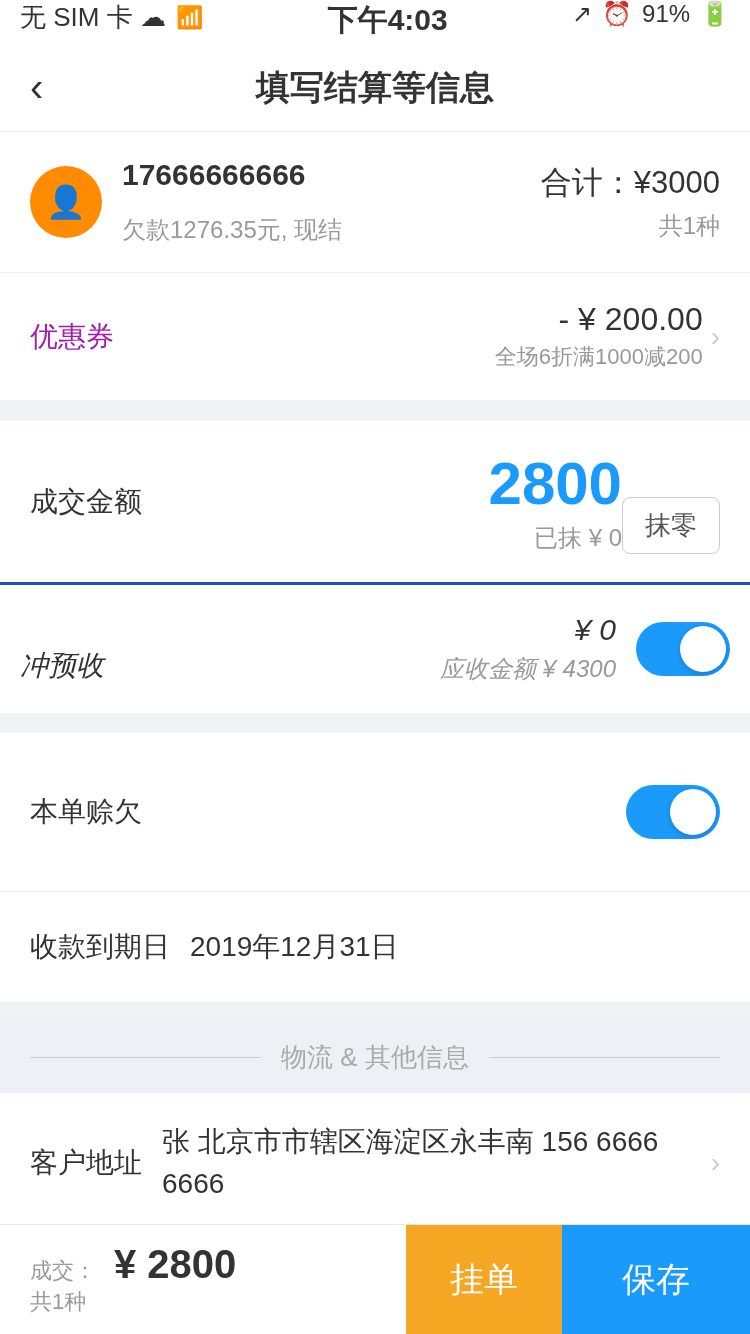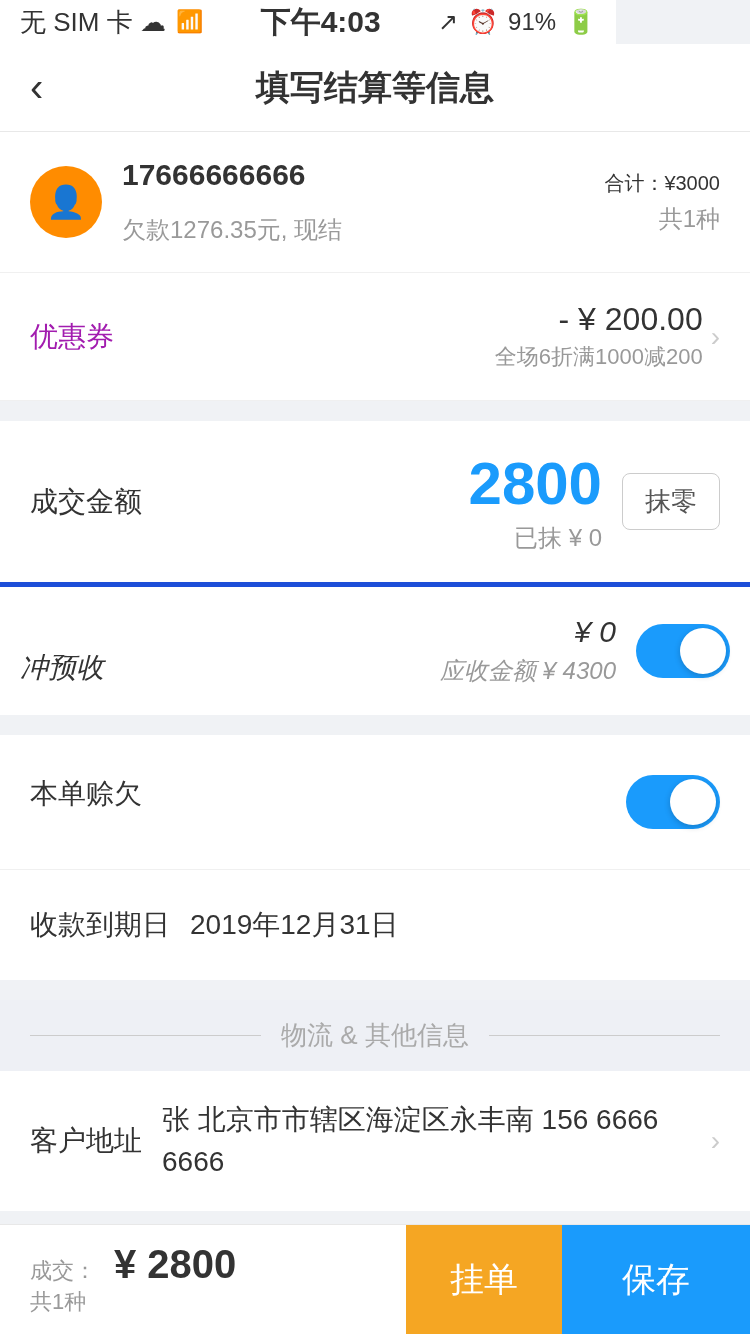--- a/index.html
+++ b/index.html
@@ -9,25 +9,25 @@
       min-height: 1334px;
       font-family: -apple-system, "PingFang SC", "Helvetica Neue", Arial, sans-serif;
       background: #f0f2f5;
       font-size: 28px;
       color: #333;
       position: relative;
     }
 
     
     .status-bar {
-      width: 616px;
+      width: 750px;
       height: 44px;
       background: #fff;
       display: flex;
-      align-items: center;
+      align-items: flex-start;
       justify-content: space-between;
       padding: 0 20px;
       font-size: 26px;
       font-weight: 500;
     }
     .status-left {
       display: flex;
       align-items: center;
       gap: 10px;
     }
@@ -92,21 +92,21 @@
       display: flex;
       align-items: center;
       justify-content: center;
       font-size: 32px;
       color: #fff;
     }
     .customer-info { display: flex; flex-direction: column; gap: 22px; }
     .customer-phone { font-size: 30px; font-weight: 600; color: #333; }
     .customer-sub { font-size: 24px; color: #999; }
     .customer-right { text-align: right; }
-    .total-amount { font-size: 20px; color: #333; font-weight: 500; }
+    .total-amount { font-size: 31px; color: #333; font-weight: 500; }
     .total-count { font-size: 24px; color: #999; margin-top: 6px; }
 
     
     .coupon-row {
       background: #fff;
       padding: 28px 30px;
       display: flex;
       align-items: center;
       justify-content: space-between;
       border-bottom: 1px solid #f0f0f0;
@@ -124,24 +124,24 @@
 
     
     .deal-section {
       background: #fff;
     }
     .deal-row {
       padding: 28px 30px;
       display: flex;
       align-items: center;
       justify-content: space-between;
-      border-bottom: 5px solid #1d4ed8;
+      border-bottom: 3px solid #1d4ed8;
     }
     .deal-label { font-size: 28px; color: #333; }
-    .deal-right { display: flex; align-items: center; gap: 20px; }
+    .deal-right { display: flex; align-items: flex-end; }
     .deal-amount { font-size: 60px; font-weight: 700; color: #1a9bfc; }
     .round-btn {
       border: 1px solid #ccc;
       border-radius: 8px;
       padding: 10px 22px;
       font-size: 26px;
       color: #555;
       background: #fff;
       cursor: pointer;
     }
@@ -188,23 +188,23 @@
       right: 4px;
       box-shadow: 0 2px 6px rgba(0,0,0,0.2);
     }
 
     
     .credit-section {
       background: #fff;
       margin-top: 0;
     }
     .credit-row {
-      padding: 40px 30px;
-      display: flex;
-      align-items: flex-start;
+      padding: 52px 30px;
+      display: flex;
+      align-items: center;
       justify-content: space-between;
       background: #fff;
     }
     .credit-label { font-size: 28px; color: #333; }
 
     
     .due-row {
       padding: 36px 30px;
       display: flex;
       align-items: center;

